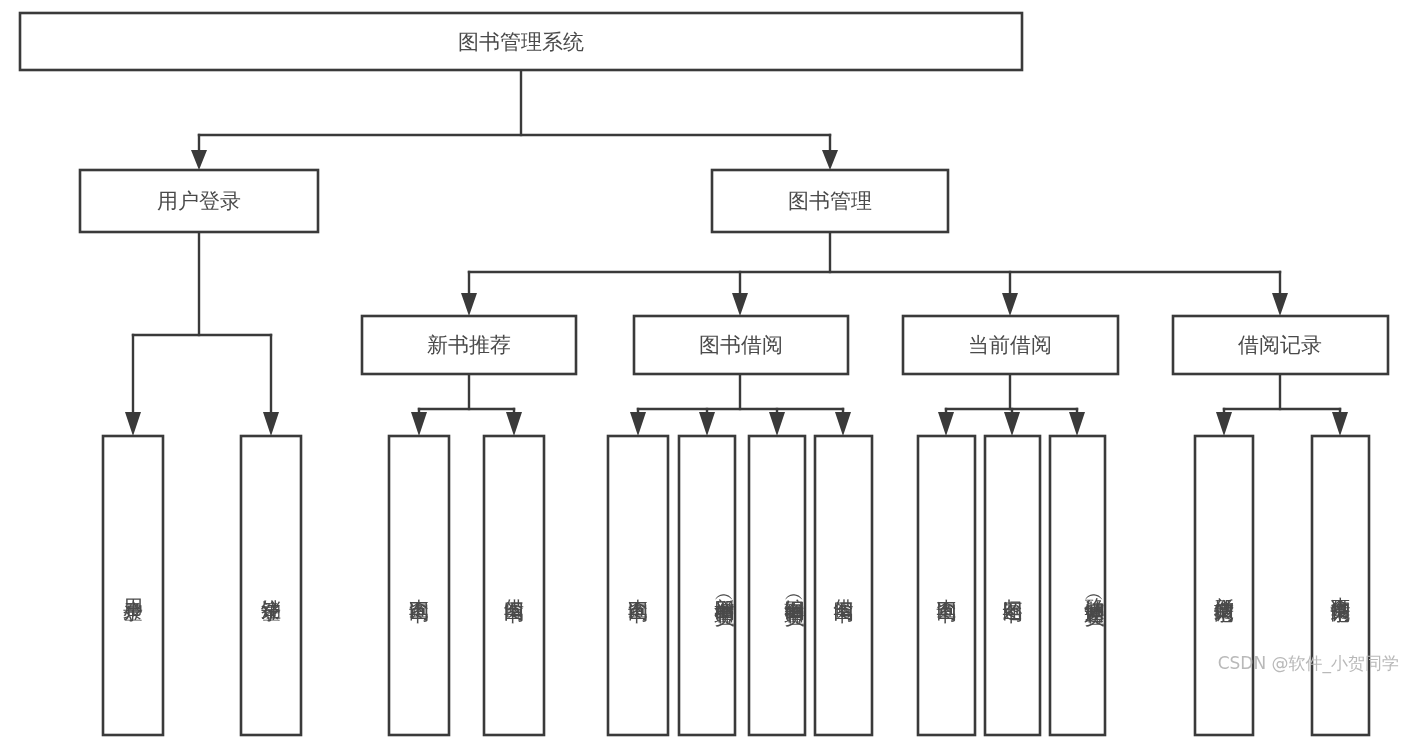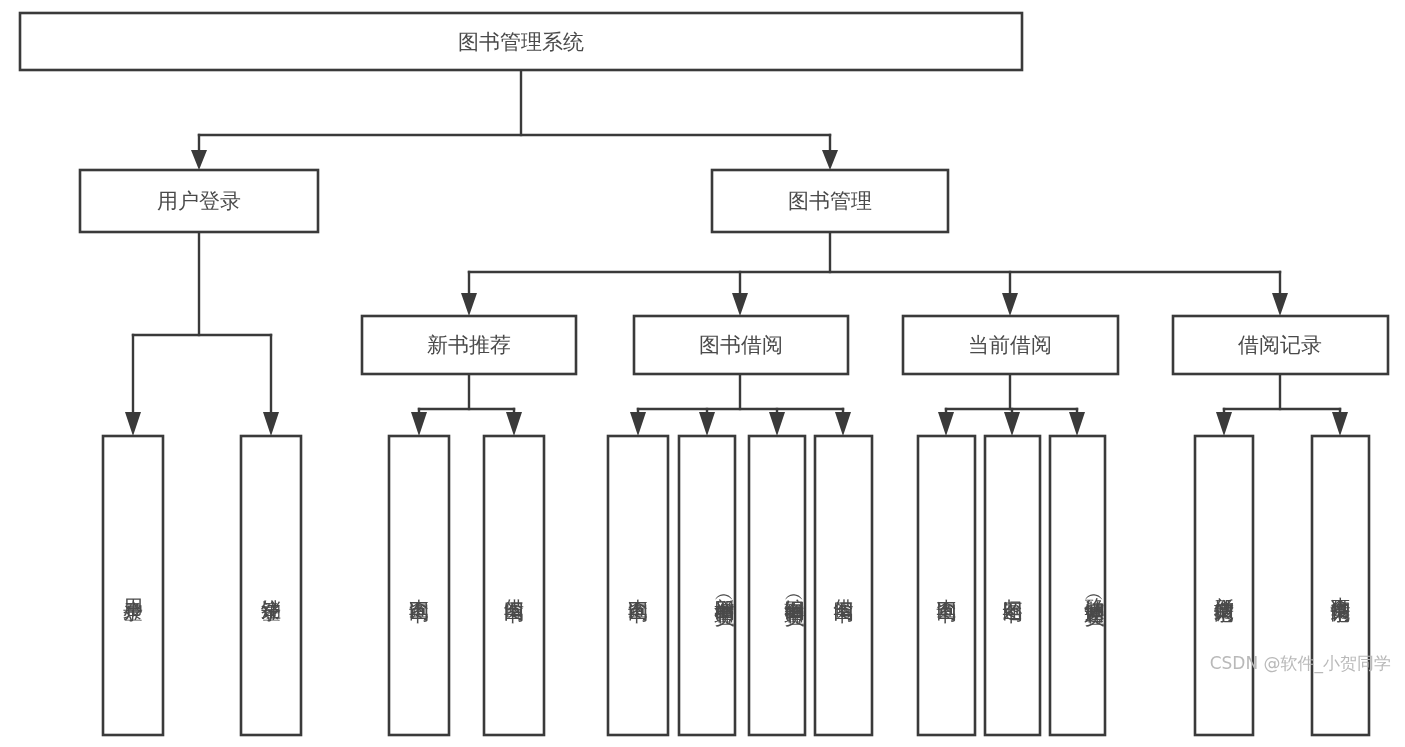--- a/index.html
+++ b/index.html
@@ -61,21 +61,21 @@
     letter-spacing: 1.5px;
     white-space: nowrap;
     text-align: center;
     display: flex;
     align-items: center;
     justify-content: center;
     pointer-events: none;
   }
   .watermark {
     position: absolute;
-    right: 14px;
+    right: 6px;
     bottom: 4px;
     font-family: "DejaVu Sans", "Liberation Sans", sans-serif;
     font-size: 17px;
     color: #b9b9b9;
     white-space: nowrap;
   }
 </style>
 </head>
 <body>
 

